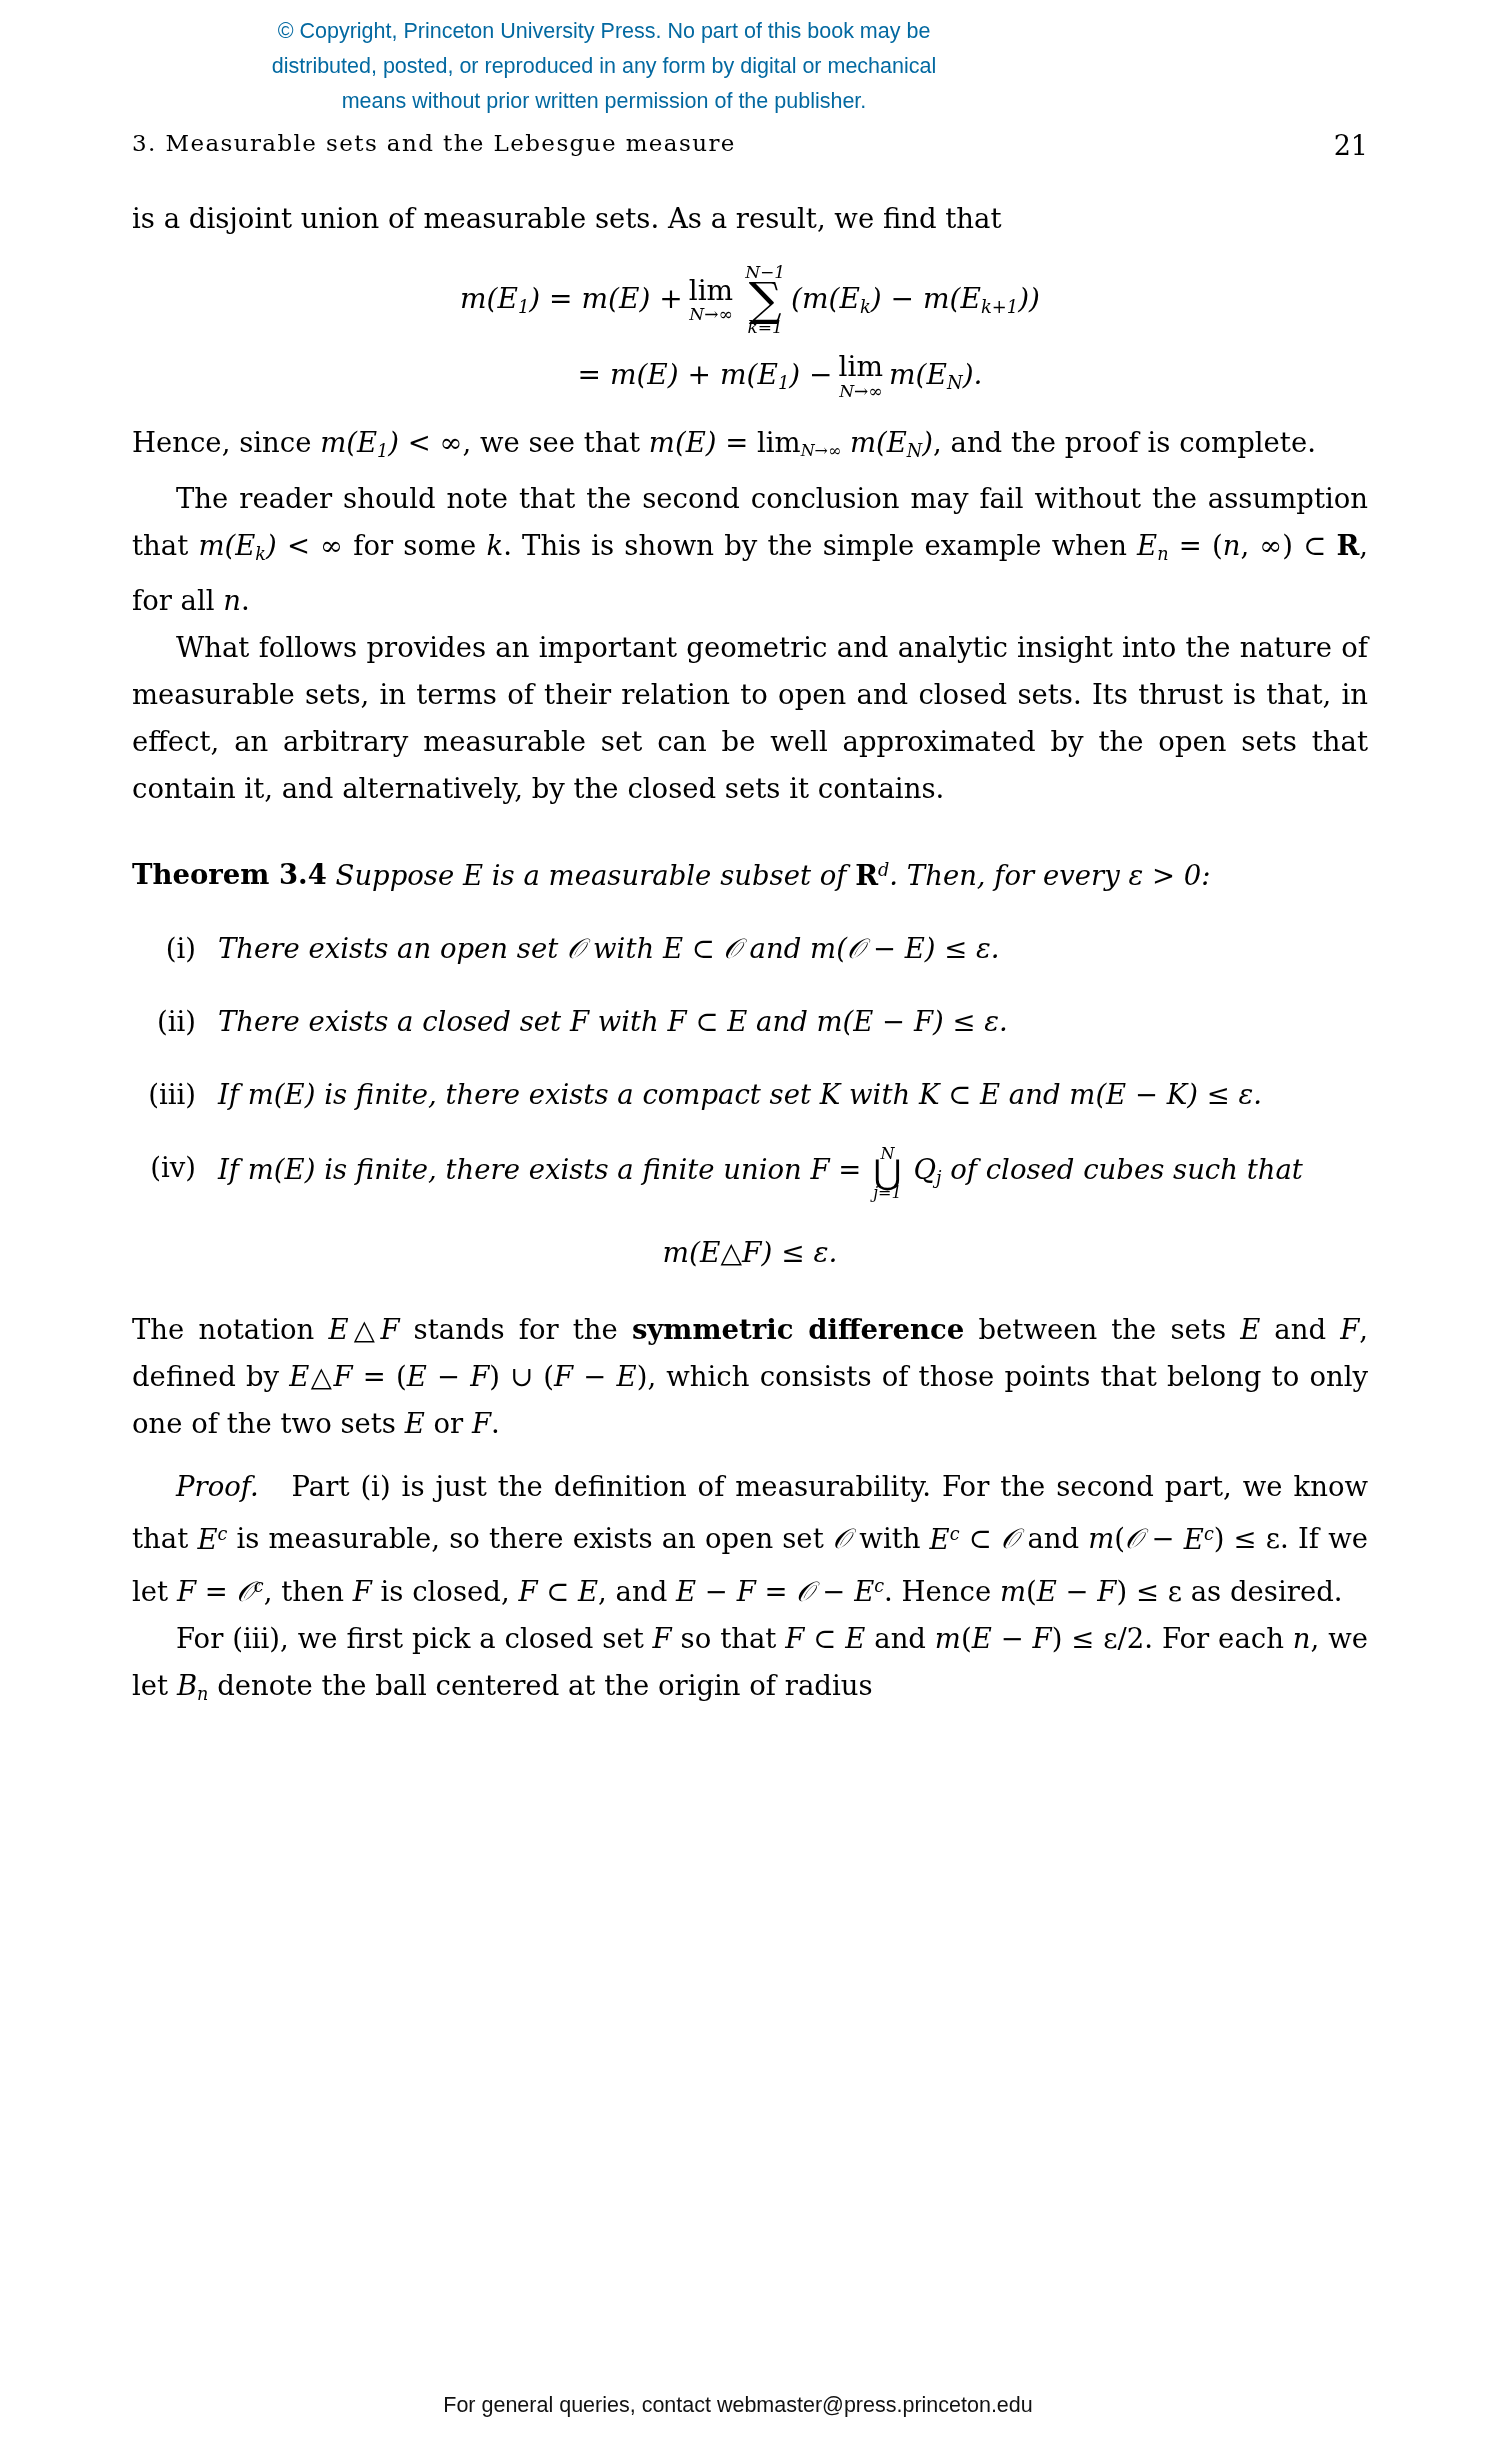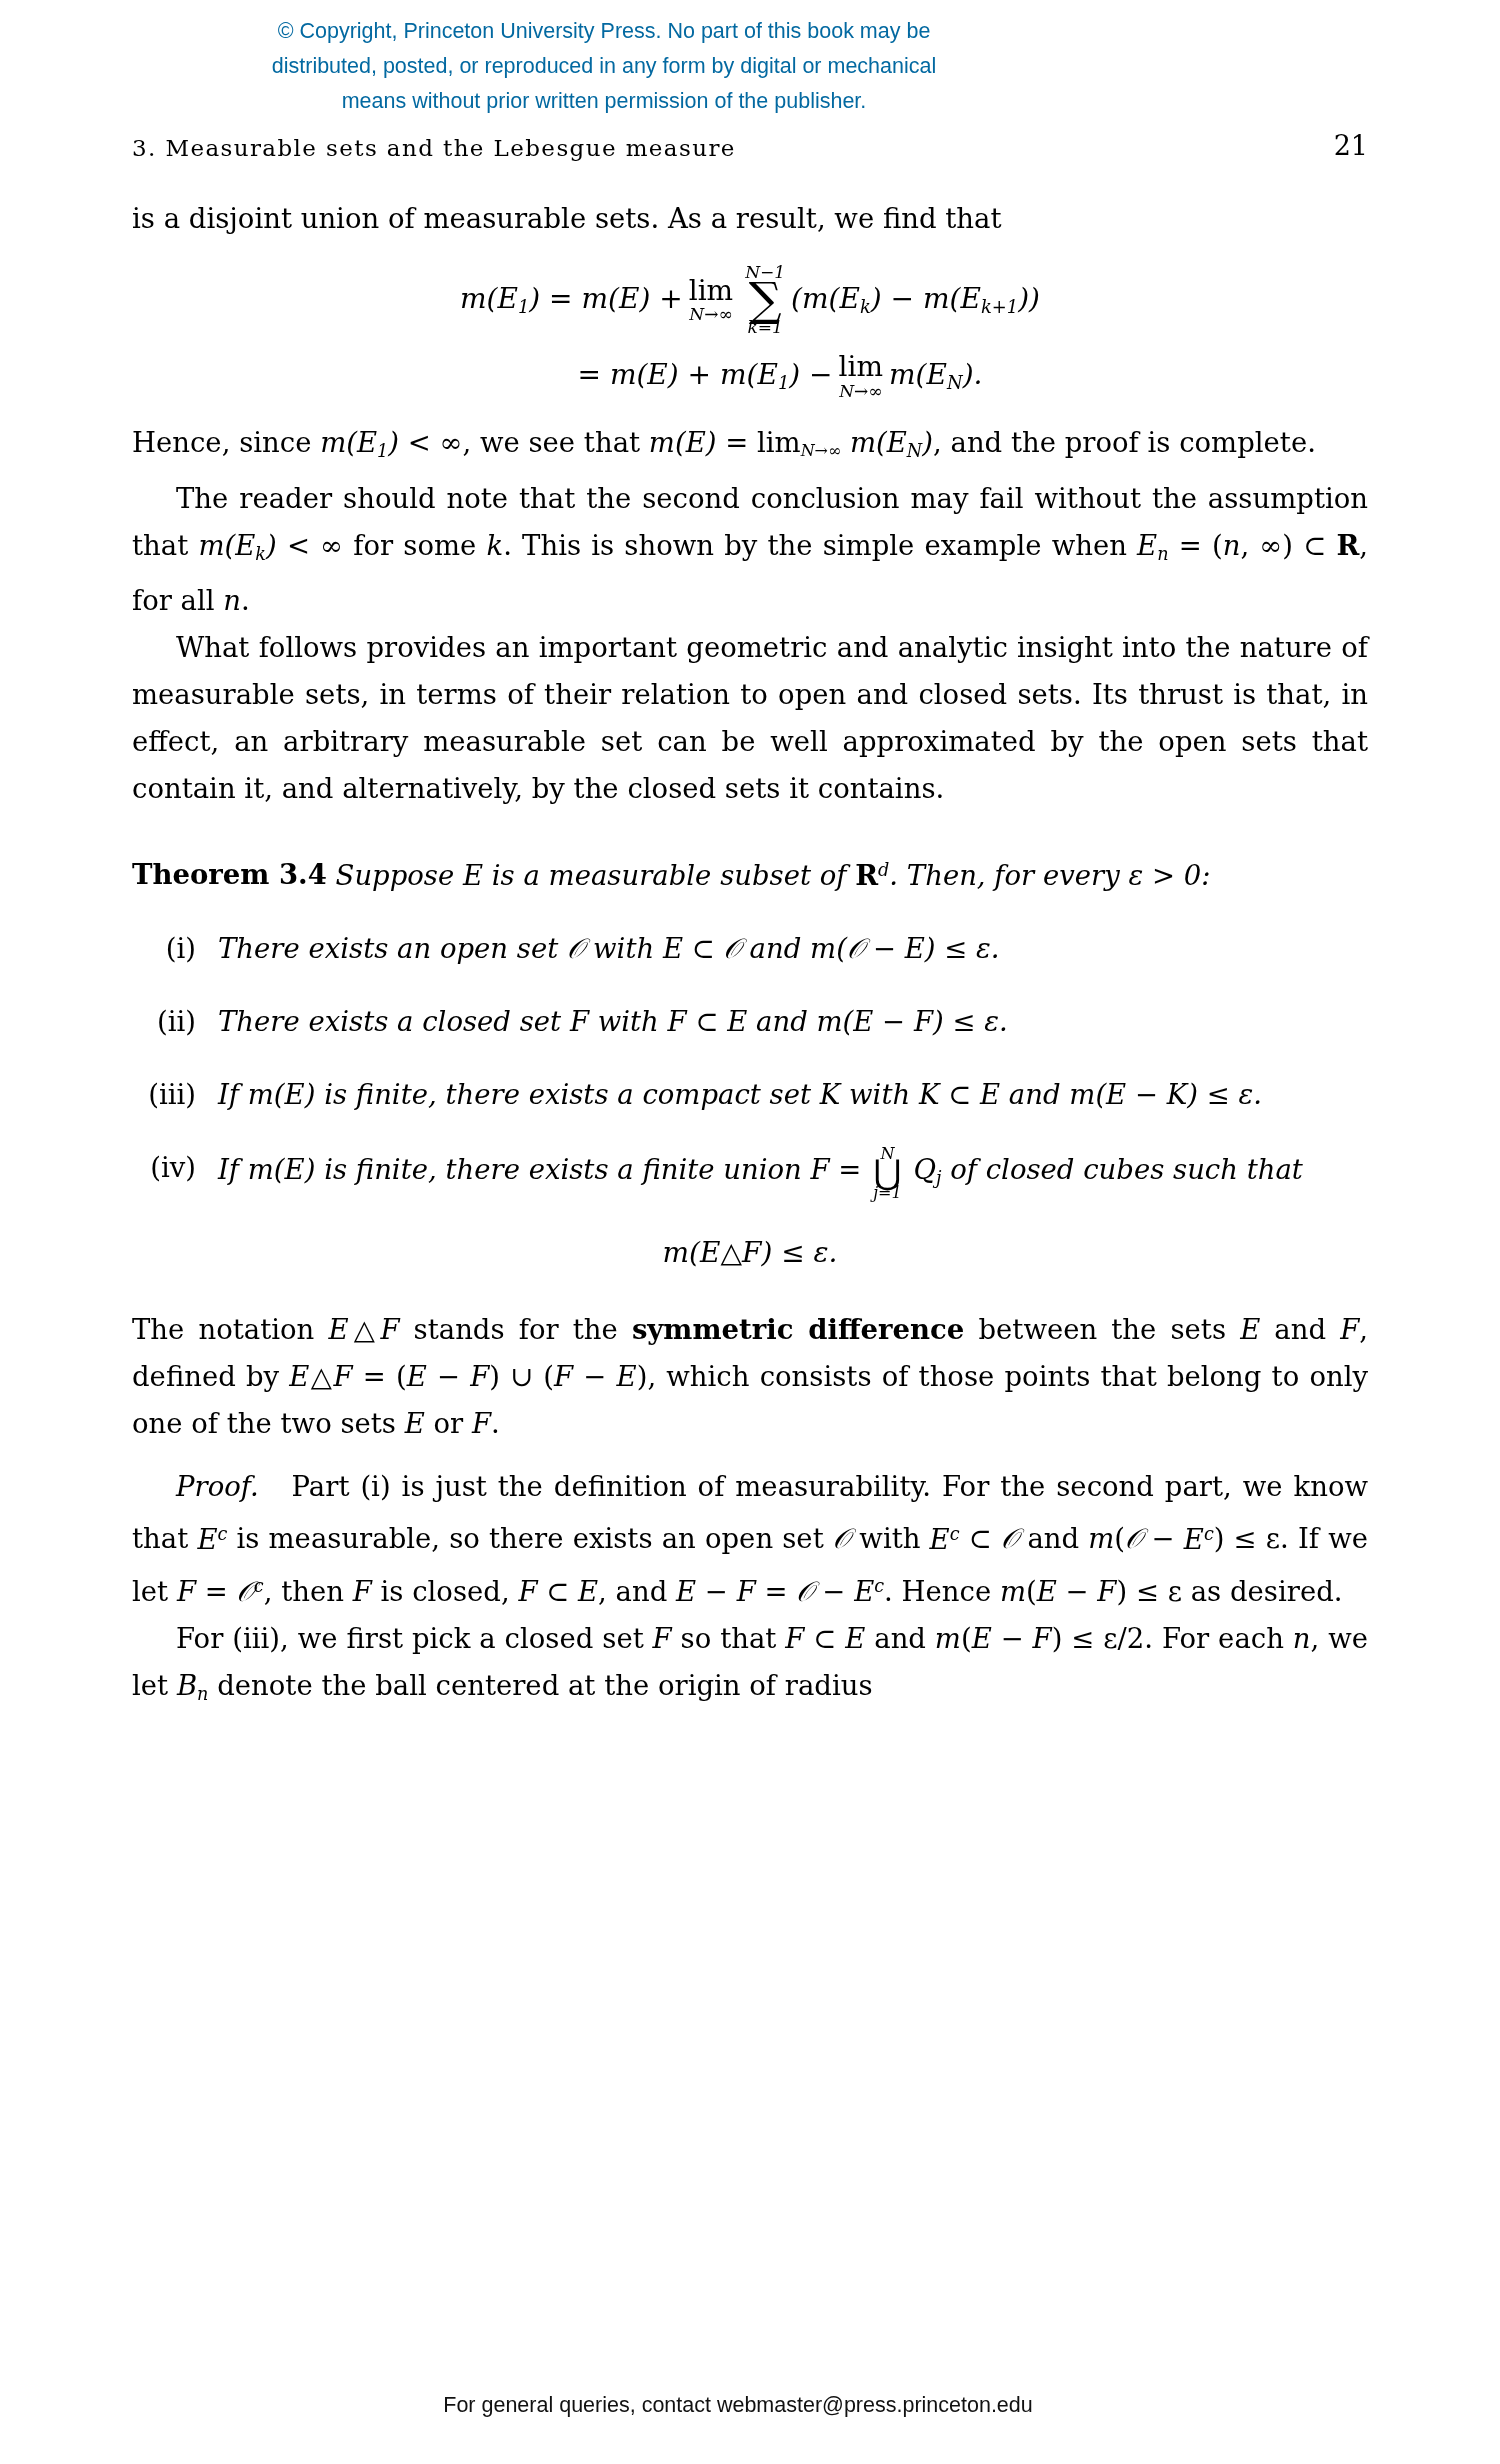--- a/index.html
+++ b/index.html
@@ -40,21 +40,21 @@
   }
 
   
   .runhead {
     position: absolute;
     top: 130px;
     left: 132px;
     width: 1236px;
     display: flex;
     justify-content: space-between;
-    align-items: flex-end;
+    align-items: flex-start;
     font-size: 23px;
     letter-spacing: 1.4px;
   }
   .runhead .rh-left { white-space: nowrap; }
   .runhead .rh-page { font-size: 27px; letter-spacing: 0; }
 
   
   .body {
     position: absolute;
     top: 195px;

